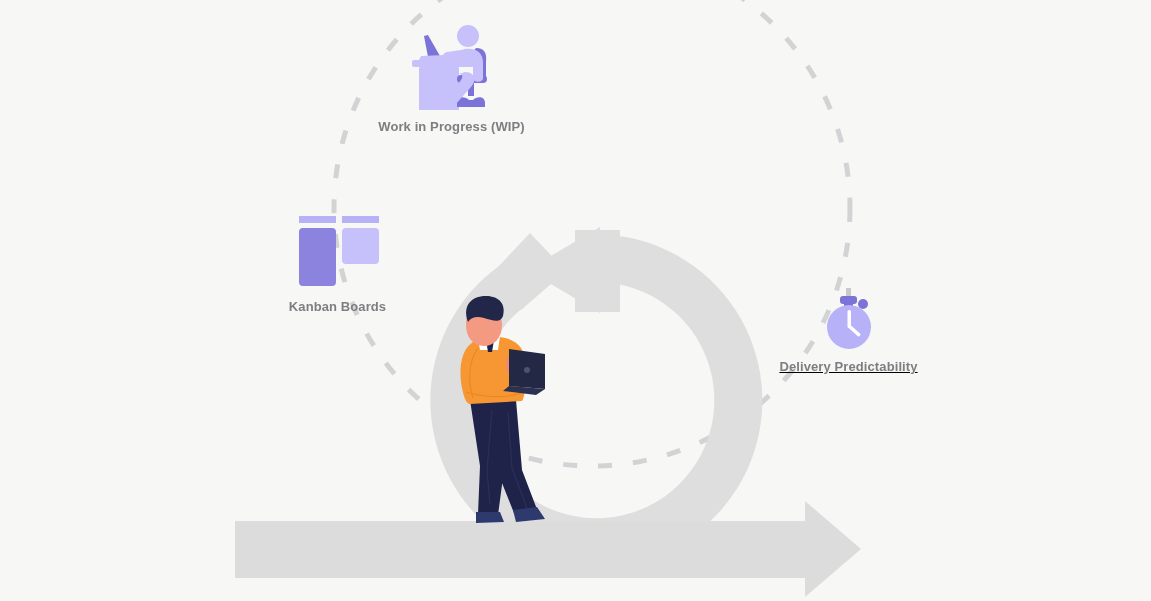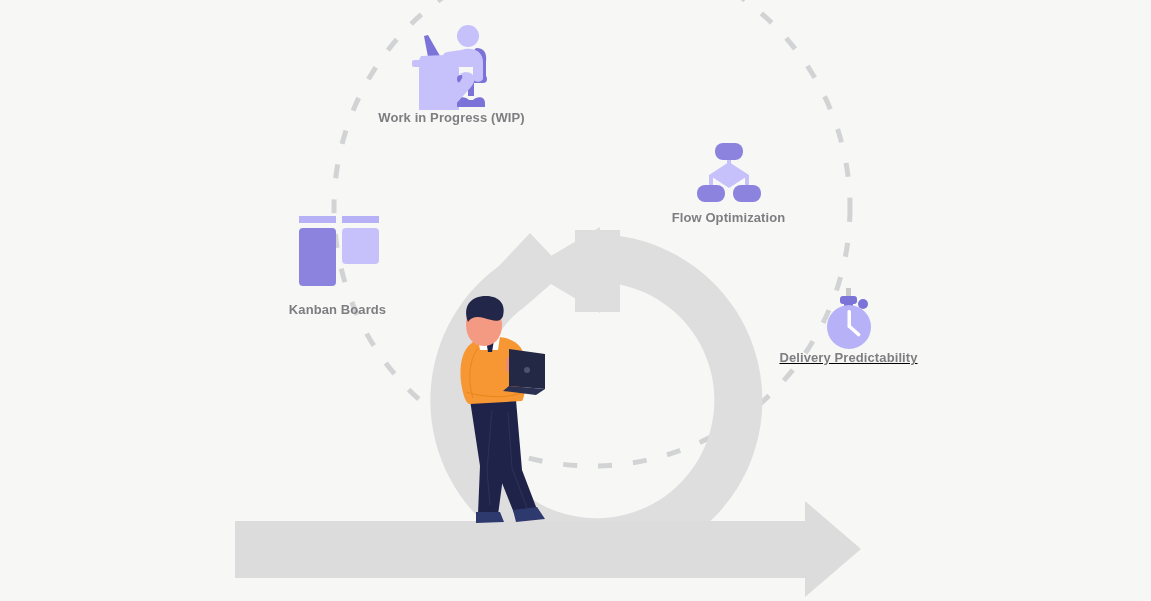--- a/index.html
+++ b/index.html
@@ -29,33 +29,34 @@
     display: flex;
     flex-direction: column;
     align-items: center;
     justify-content: flex-start;
   }
   .node-icon {
     display: block;
     line-height: 0;
   }
   .node-label {
+    margin-top: 9px;
     font-family: "Liberation Sans", sans-serif;
     font-size: 13px;
     font-weight: 600;
     color: #7e7e82;
     white-space: nowrap;
     letter-spacing: 0.1px;
     text-align: center;
   }
   
   #node-wip      { left: 361px; top: 20px;  width: 181px; }
   #node-flow     { left: 648px; top: 140px; width: 161px; }
   #node-delivery { left: 763px; top: 288px; width: 171px; text-decoration: underline; }
-  #node-kanban   { left: 257px; top: 212px; width: 161px; gap: 12px; }
+  #node-kanban   { left: 257px; top: 212px; width: 161px; }
 </style>
 </head>
 <body>
 
 <div id="canvas">
 
   <svg id="scene" viewBox="0 0 1151 601">
 
     <circle cx="592" cy="208" r="258" fill="none" stroke="#d2d3d4" stroke-width="5" stroke-dasharray="14 21" stroke-linecap="butt"></circle>
 
@@ -195,39 +196,20 @@
         <circle cx="61" cy="16" r="11" fill="#c6c1fb"></circle>
 
         <path d="M 54 30 C 66 26 76 31 76 42 L 76 58 C 76 63 66 63 66 58 L 66 44 C 66 40 62 40 58 42 L 40 42 C 34 42 34 33 40 32 Z" fill="#c6c1fb"></path>
 
         <path d="M 58 52 C 68 52 70 60 64 67 L 48 85 C 44 91 36 86 40 80 L 54 60 C 56 57 56 54 52 54 Z" fill="#c6c1fb"></path>
       </svg>
     </span>
     <span class="node-label">Work in Progress (WIP)</span>
   </div>
 
-  <div class="node" id="node-flow">
-    <span class="node-icon">
-      <svg width="70" height="70" viewBox="0 0 70 70">
-
-        <path d="M 35 22 L 55 35 L 35 48 L 15 35 Z" fill="#c6c1fb"></path>
-
-        <rect x="33" y="14" width="4" height="12" fill="#c6c1fb"></rect>
-        <path d="M 15 35 L 15 50 L 19 50 L 19 35 Z" fill="#c6c1fb"></path>
-        <path d="M 51 35 L 51 50 L 55 50 L 55 35 Z" fill="#c6c1fb"></path>
-
-        <rect x="21" y="3" width="28" height="17" rx="8" fill="#8b83de"></rect>
-
-        <rect x="3" y="45" width="28" height="17" rx="8" fill="#8b83de"></rect>
-
-        <rect x="39" y="45" width="28" height="17" rx="8" fill="#8b83de"></rect>
-      </svg>
-    </span>
-    <span class="node-label">Flow Optimization</span>
-  </div>
 
   <div class="node" id="node-delivery">
     <span class="node-icon">
       <svg width="62" height="62" viewBox="0 0 62 62">
 
         <rect x="28" y="0" width="5" height="10" fill="#c9cacb"></rect>
 
         <rect x="22" y="8" width="17" height="8" rx="3" fill="#7b73d8"></rect>
         <rect x="26" y="14" width="9" height="6" rx="2" fill="#7b73d8"></rect>
 

